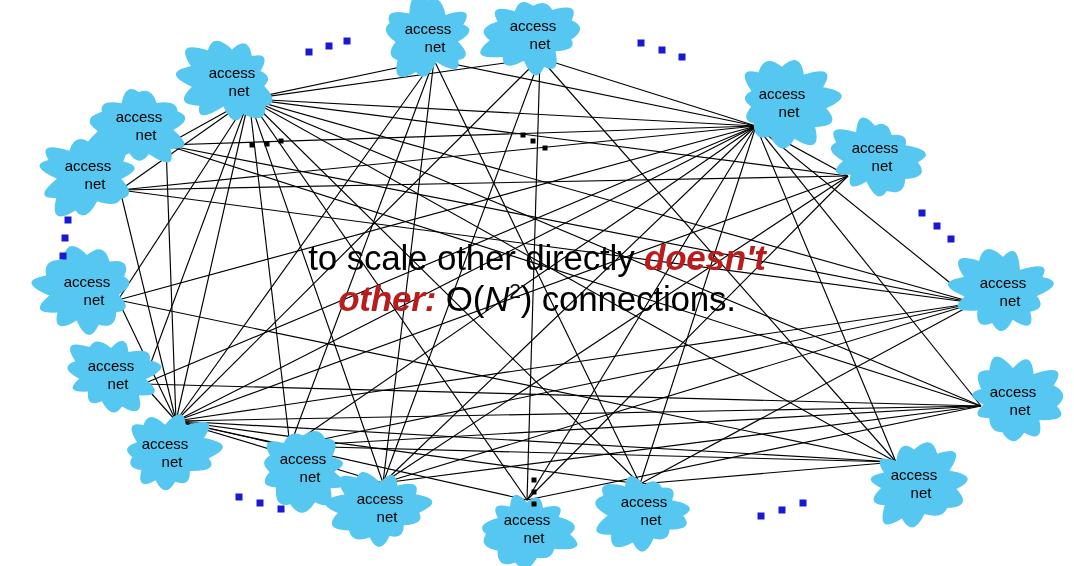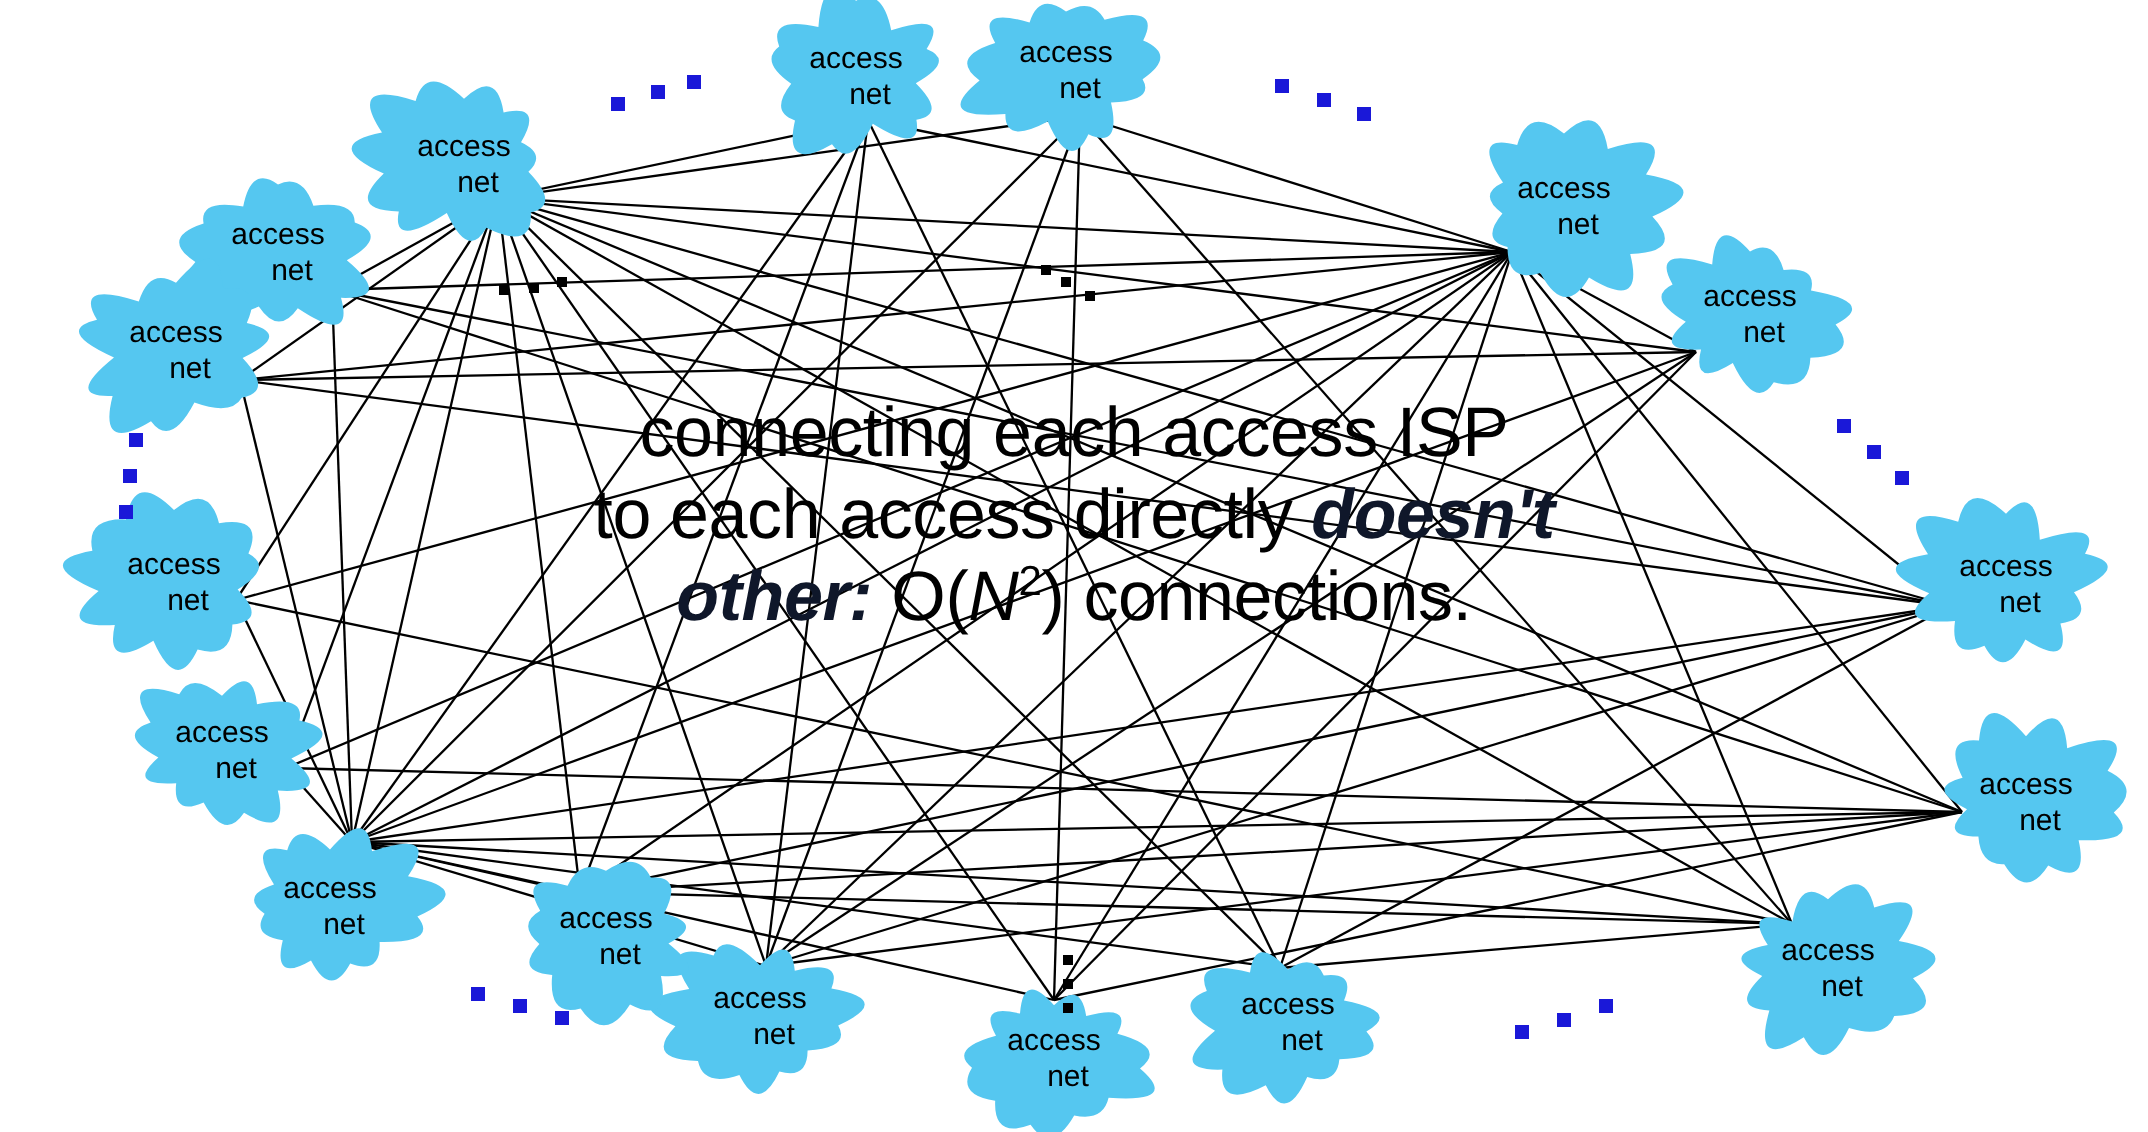--- a/index.html
+++ b/index.html
@@ -54,21 +54,21 @@
     width: 592px;
     text-align: center;
     font-family: "Liberation Sans", sans-serif;
     font-size: 35px;
     line-height: 41px;
     color: #000000;
     letter-spacing: -0.2px;
     white-space: normal;
   }
   #caption .accent {
-    color: #0f172a;
+    color: #b91c1c;
     font-style: italic;
     font-weight: bold;
   }
   #caption .var {
     font-style: italic;
   }
   #caption sup {
     font-size: 0.6em;
     vertical-align: super;
     line-height: 0;
@@ -261,18 +261,18 @@
         <rect x="520.5" y="132.5" width="5" height="5" fill="#000000" class="ellipsis-dot-black"></rect>
         <rect x="530.5" y="138.5" width="5" height="5" fill="#000000" class="ellipsis-dot-black"></rect>
         <rect x="542.5" y="145.5" width="5" height="5" fill="#000000" class="ellipsis-dot-black"></rect>
         <rect x="531.5" y="477.5" width="5" height="5" fill="#000000" class="ellipsis-dot-black"></rect>
         <rect x="531.5" y="489.5" width="5" height="5" fill="#000000" class="ellipsis-dot-black"></rect>
         <rect x="531.5" y="501.5" width="5" height="5" fill="#000000" class="ellipsis-dot-black"></rect>
       </g>
   </svg>
 
   <div id="caption">
-    <span>connecting each access ISP</span><br>
-    <span>to each access directly </span><span class="accent">doesn't</span><br>
+    <br>
+    <span>to scale other directly </span><span class="accent">doesn't</span><br>
     <span class="accent">other:</span><span> O(</span><span class="var">N</span><sup>2</sup><span>) connections.</span>
   </div>
 
 </div>
 
 </body></html>

